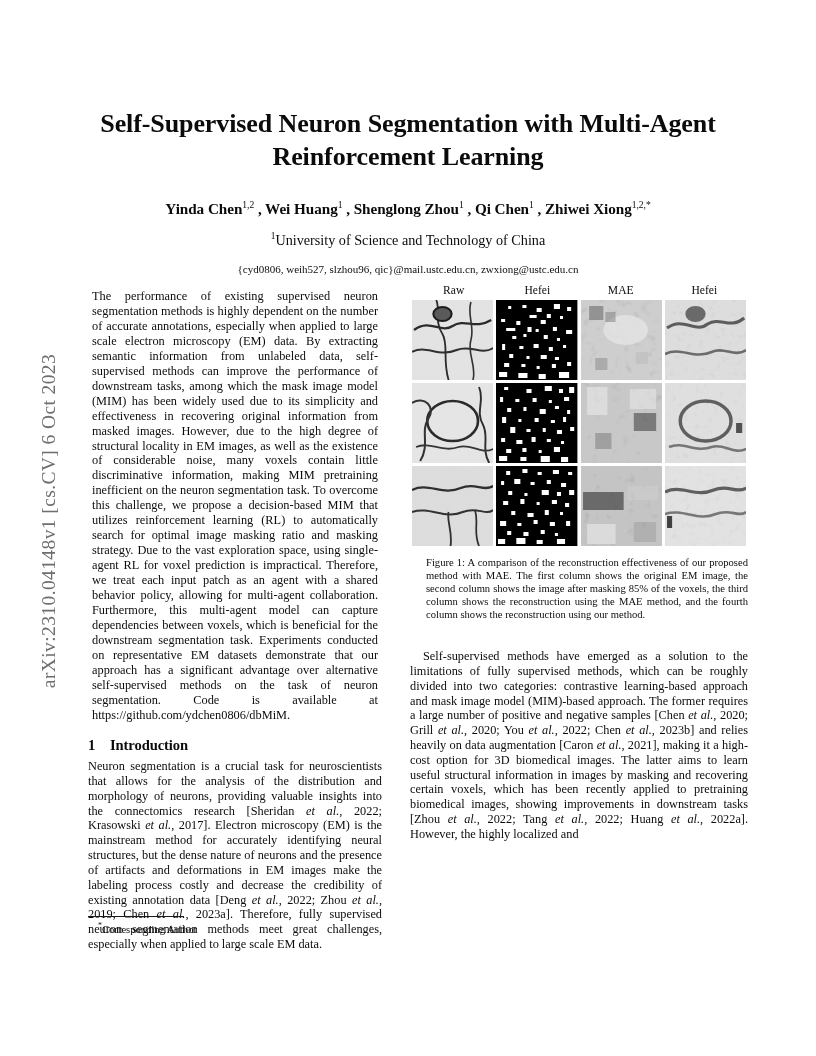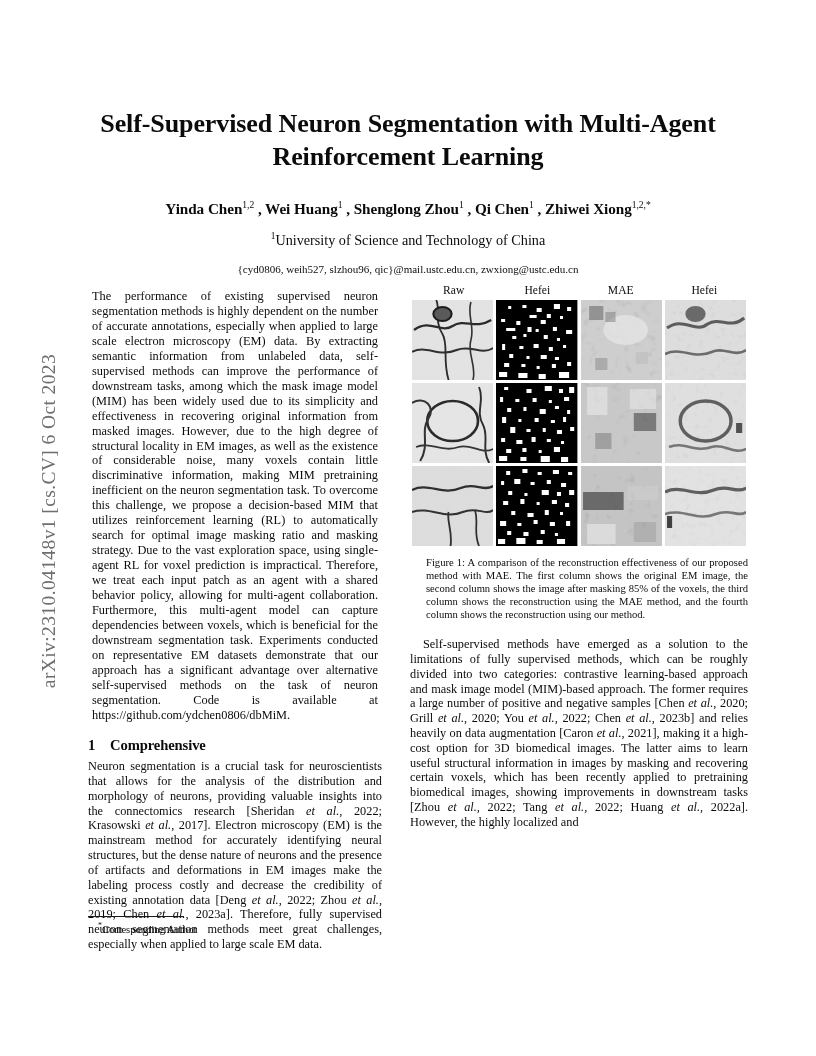--- a/index.html
+++ b/index.html
@@ -176,21 +176,21 @@
 
   #fig-caption {
     font-size: 10.6px;
     line-height: 1.235;
     text-align: justify;
     margin: 10px 0 0 16px;
     hyphens: auto;
     -webkit-hyphens: auto;
   }
 
-  #right-body { margin-top: 16px; }
+  #right-body { margin-top: 28px; }
 </style>
 </head>
 <body>
 
 <div id="arxiv-stamp">arXiv:2310.04148v1  [cs.CV]  6 Oct 2023</div>
 
 <div id="page">
 
   <div id="titleblock">
     <div id="paper-title">Self-Supervised Neuron Segmentation with Multi-Agent Reinforcement Learning</div>
@@ -198,21 +198,21 @@
     <div class="affil"><sup>1</sup>University of Science and Technology of China</div>
     <div id="emails">{cyd0806, weih527, slzhou96, qic}@mail.ustc.edu.cn, zwxiong@ustc.edu.cn</div>
   </div>
 
   <div class="col" id="col-left">
 
 
     <p class="abstract-body">The performance of existing supervised neuron segmentation methods is highly dependent on the number of accurate annotations, especially when applied to large scale electron microscopy (EM) data. By extracting semantic information from unlabeled data, self-supervised methods can improve the performance of downstream tasks, among which the mask image model (MIM) has been widely used due to its simplicity and effectiveness in recovering original information from masked images. However, due to the high degree of structural locality in EM images, as well as the existence of considerable noise, many voxels contain little discriminative information, making MIM pretraining inefficient on the neuron segmentation task. To overcome this challenge, we propose a decision-based MIM that utilizes reinforcement learning (RL) to automatically search for optimal image masking ratio and masking strategy. Due to the vast exploration space, using single-agent RL for voxel prediction is impractical. Therefore, we treat each input patch as an agent with a shared behavior policy, allowing for multi-agent collaboration. Furthermore, this multi-agent model can capture dependencies between voxels, which is beneficial for the downstream segmentation task. Experiments conducted on representative EM datasets demonstrate that our approach has a significant advantage over alternative self-supervised methods on the task of neuron segmentation. Code is available at https://github.com/ydchen0806/dbMiM.</p>
 
     <h2 class="sec-head">
-      <span class="sec-num">1</span><span>Comprehensive</span>
+      <span class="sec-num">1</span><span>Introduction</span>
     </h2>
 
     <p class="para noindent">Neuron segmentation is a crucial task for neuroscientists that allows for the analysis of the distribution and morphology of neurons, providing valuable insights into the connectomics research [Sheridan <span class="ital">et al.</span>, 2022; Krasowski <span class="ital">et al.</span>, 2017]. Electron microscopy (EM) is the mainstream method for accurately identifying neural structures, but the dense nature of neurons and the presence of artifacts and deformations in EM images make the labeling process costly and decrease the credibility of existing annotation data [Deng <span class="ital">et al.</span>, 2022; Zhou <span class="ital">et al.</span>, 2019; Chen <span class="ital">et al.</span>, 2023a]. Therefore, fully supervised neuron segmentation methods meet great challenges, especially when applied to large scale EM data.</p>
   </div>
 
   <div class="col" id="col-right">
 
     <figure id="figure-1">
 
       <div id="fig-headers">

